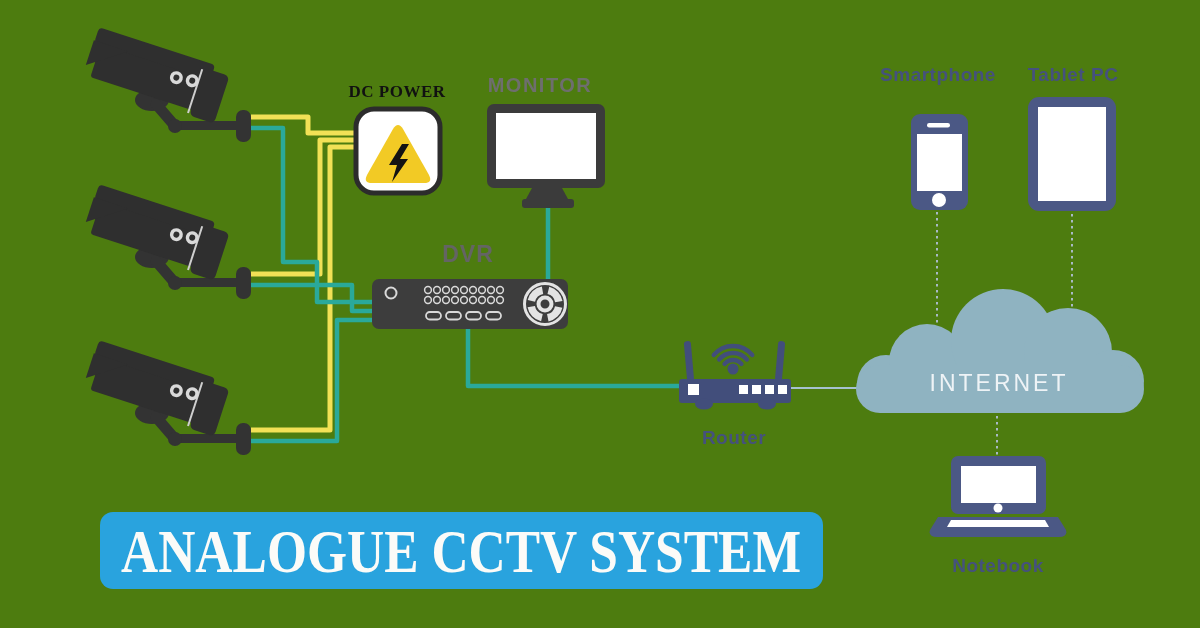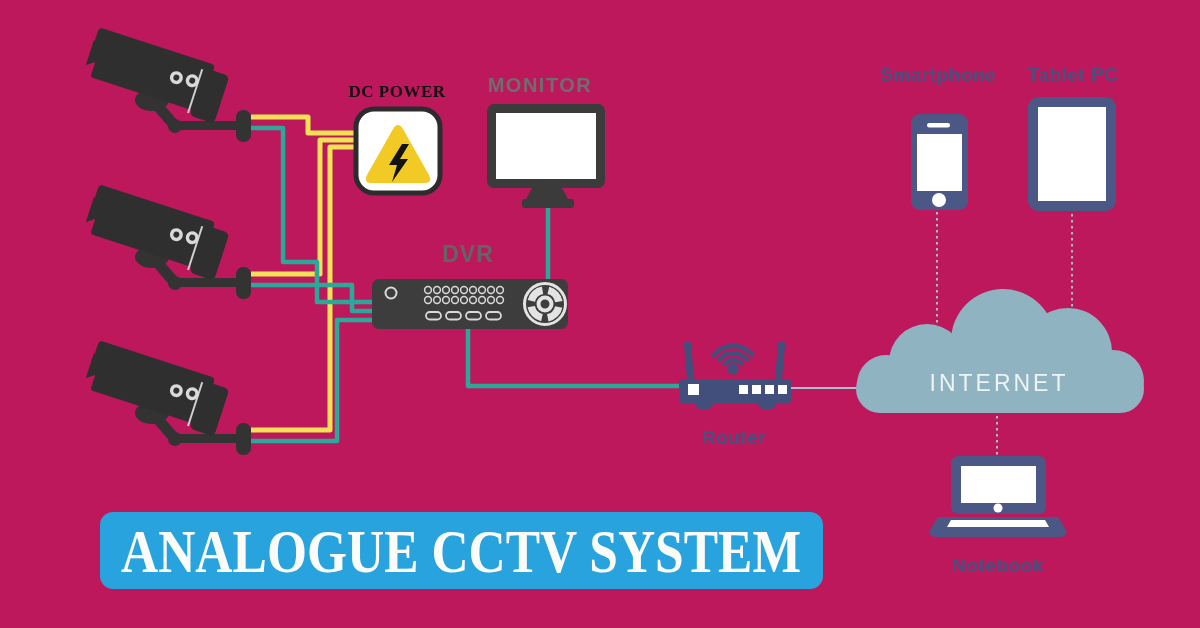--- a/index.html
+++ b/index.html
@@ -1,16 +1,16 @@
 <!DOCTYPE html>
 <html><head>
 <meta charset="utf-8">
 <style>
   html,body{margin:0;padding:0;background:#ffffff;}
-  .stage{position:relative;width:1200px;height:628px;background:#be185d;overflow:hidden;
+  .stage{position:relative;width:1200px;height:628px;background:#4d7c0f;overflow:hidden;
          font-family:"Liberation Sans",sans-serif;}
   svg text{user-select:none;}
   .lbl-sans{font-family:"Liberation Sans",sans-serif;font-weight:bold;}
   .lbl-serif{font-family:"Liberation Serif",serif;font-weight:bold;}
 </style>
 </head>
 <body>
 
 <div class="stage">
 <svg width="1200" height="628" viewBox="0 0 1200 628" xmlns="http://www.w3.org/2000/svg">

